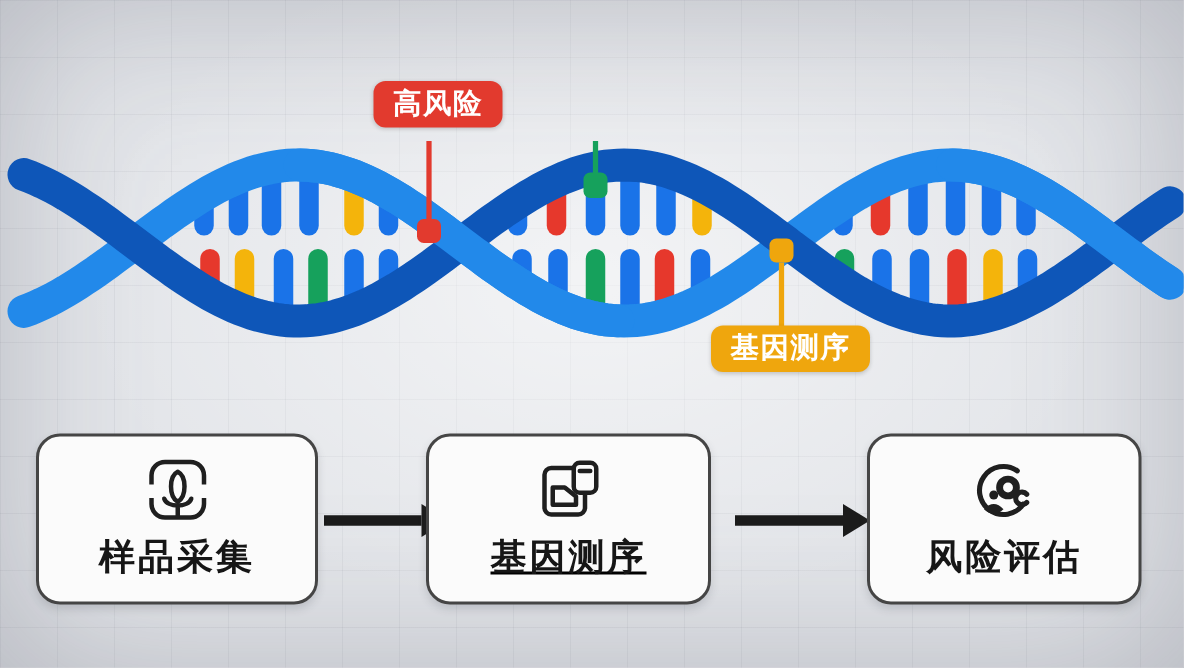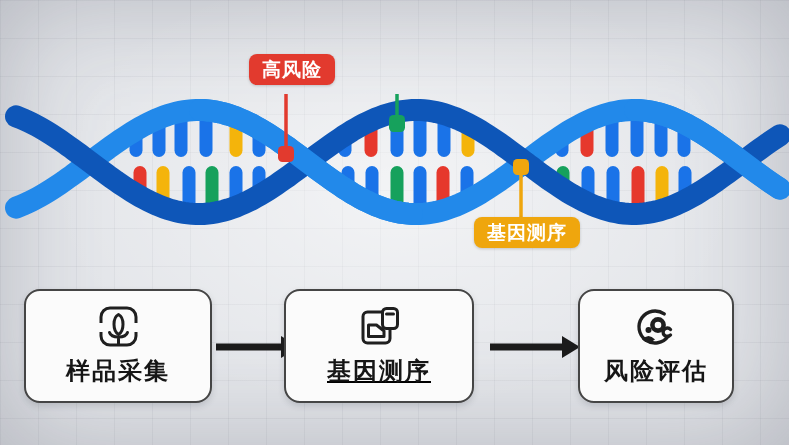--- a/index.html
+++ b/index.html
@@ -28,21 +28,21 @@
   .callout-normal{left:392px;top:64px;}
   .callout-medium{left:527px;top:217px;}
   .flow-box{
     position:absolute;top:289px;height:114px;box-sizing:border-box;
     background:#fbfbfb;border:2px solid #454545;border-radius:16px;
     display:flex;flex-direction:column;align-items:center;justify-content:flex-start;
     box-shadow:0 3px 6px rgba(60,64,75,0.18);
   }
   .flow-box-1{left:24px;width:188px;}
   .flow-box-2{left:284px;width:190px;text-decoration:underline;}
-  .flow-box-3{left:578px;width:156px;}
+  .flow-box-3{left:578px;width:183px;}
   .flow-icon{width:48px;height:48px;margin-top:12px;}
   .flow-icon svg{display:block;}
   .flow-label{
     font-size:24px;font-weight:bold;color:#161616;
     letter-spacing:2px;margin-top:4px;
   }
 </style>
 </head>
 <body>
 

